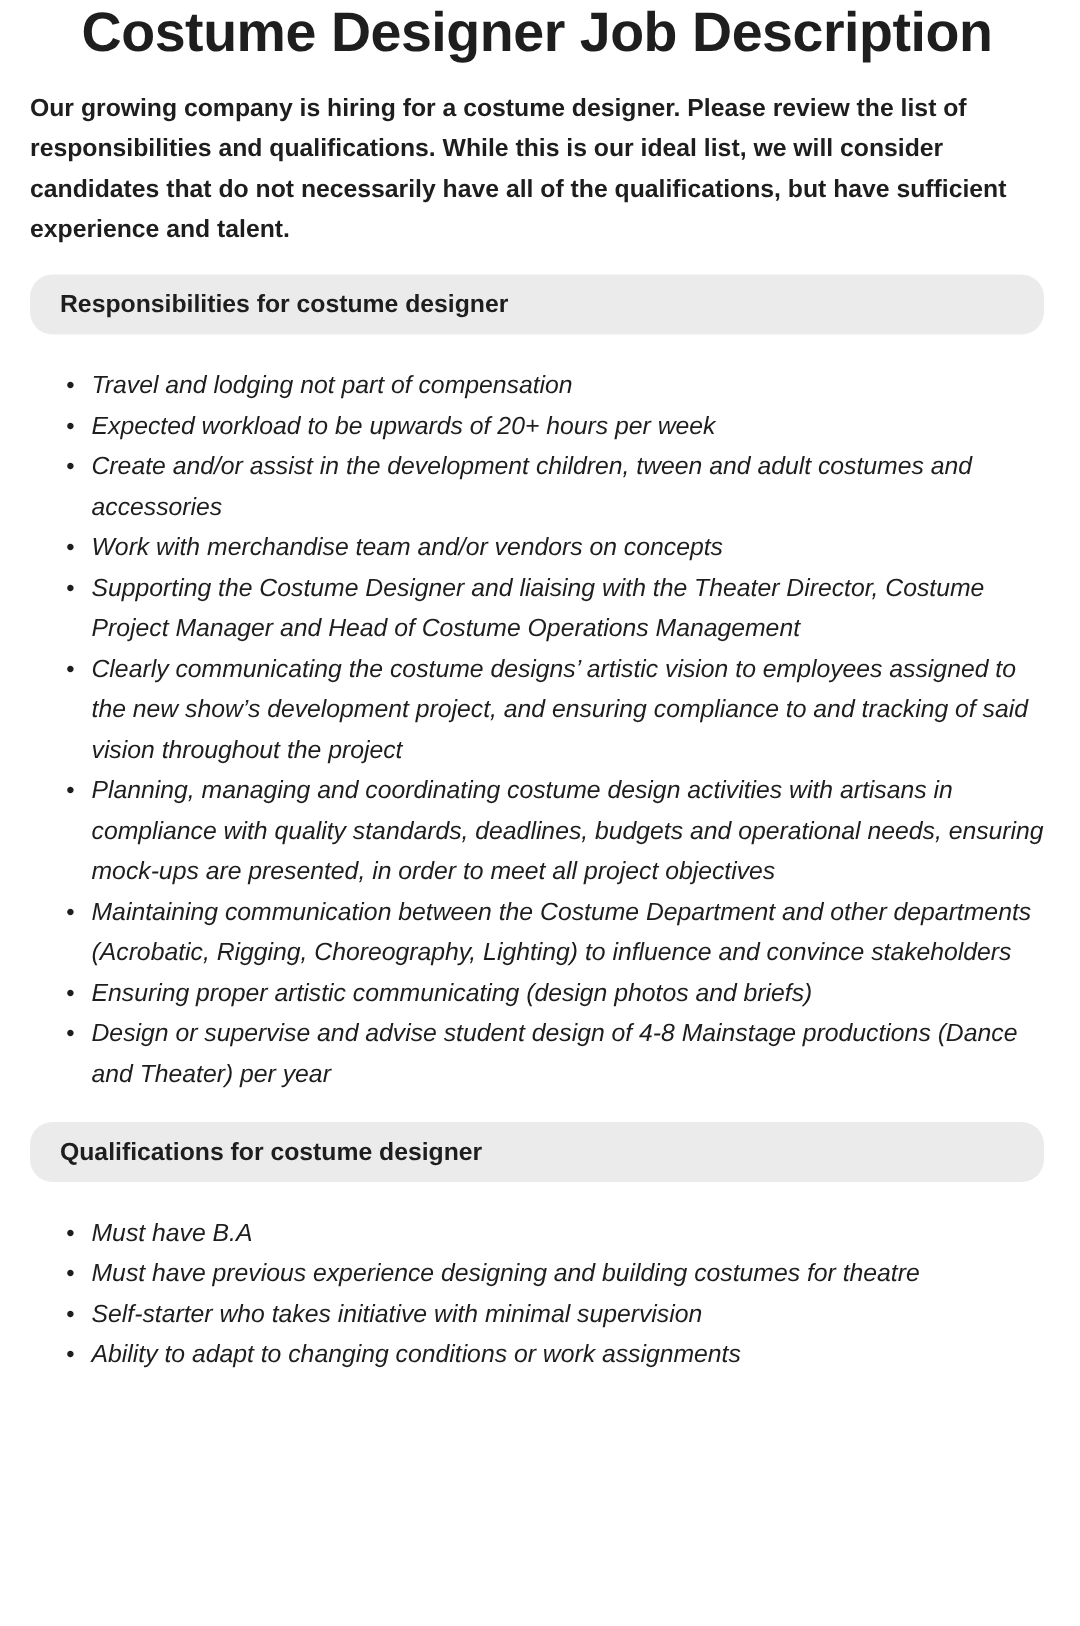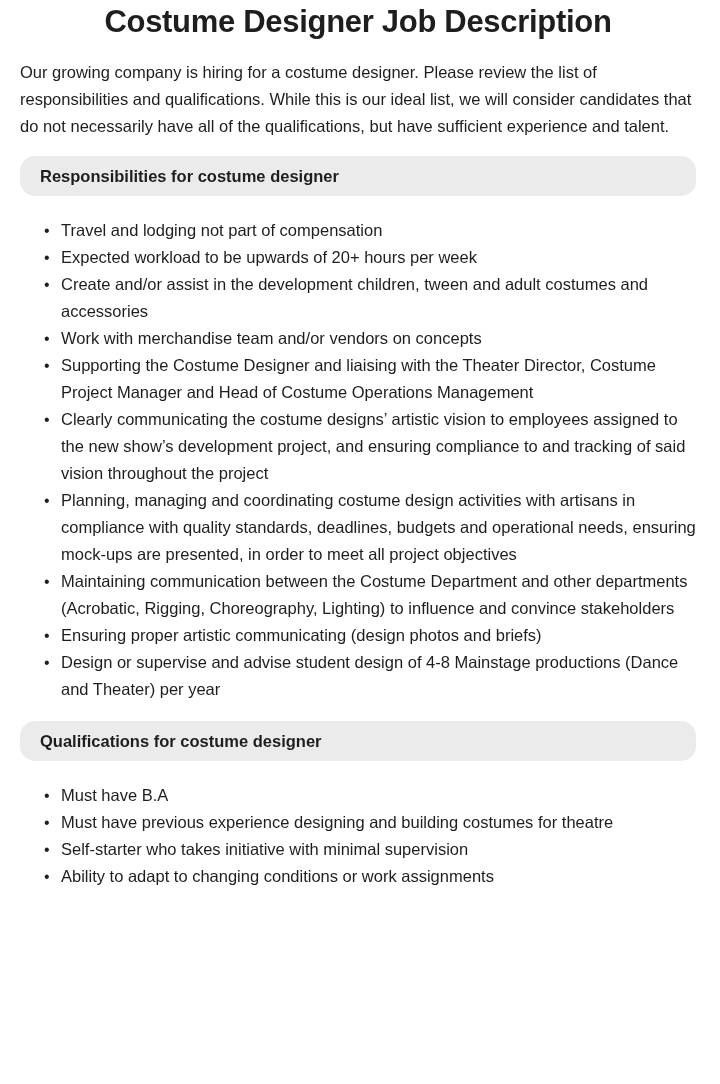--- a/index.html
+++ b/index.html
@@ -14,30 +14,31 @@
     box-sizing: border-box;
     padding: 0 24px 0 20px;
     overflow: hidden;
     background: var(--background, #ffffff);
     color: var(--text, #1e1e1e);
     font-family: "Liberation Sans", sans-serif;
   }
   .page-title {
     margin: 0;
     padding-top: 4px;
-    font-size: 31px;
+    font-size: 37px;
     line-height: 36px;
     font-weight: bold;
     text-align: center;
     letter-spacing: -0.3px;
   }
   .intro {
     margin: 19px 0 0 0;
     font-size: 16.5px;
     line-height: 27px;
+    font-weight: bold;
   }
   .section-bar {
     margin-top: 16px;
     background: var(--section-bar-bg, #ebebeb);
     padding: 9px 10px 9px 20px;
     font-size: 16.5px;
     line-height: 22px;
     font-weight: bold;
     border-radius: 15px;
   }
@@ -47,20 +48,21 @@
   ul.bullet-list {
     list-style: none;
     margin: 21px 0 0 0;
     padding: 0;
   }
   ul.bullet-list li {
     position: relative;
     padding-left: 41px;
     font-size: 16.5px;
     line-height: 27px;
+    font-style: italic;
   }
   ul.bullet-list li::before {
     content: "\2022";
     position: absolute;
     left: 24px;
     top: 0;
     line-height: 27px;
     font-size: 16px;
   }
 </style>

